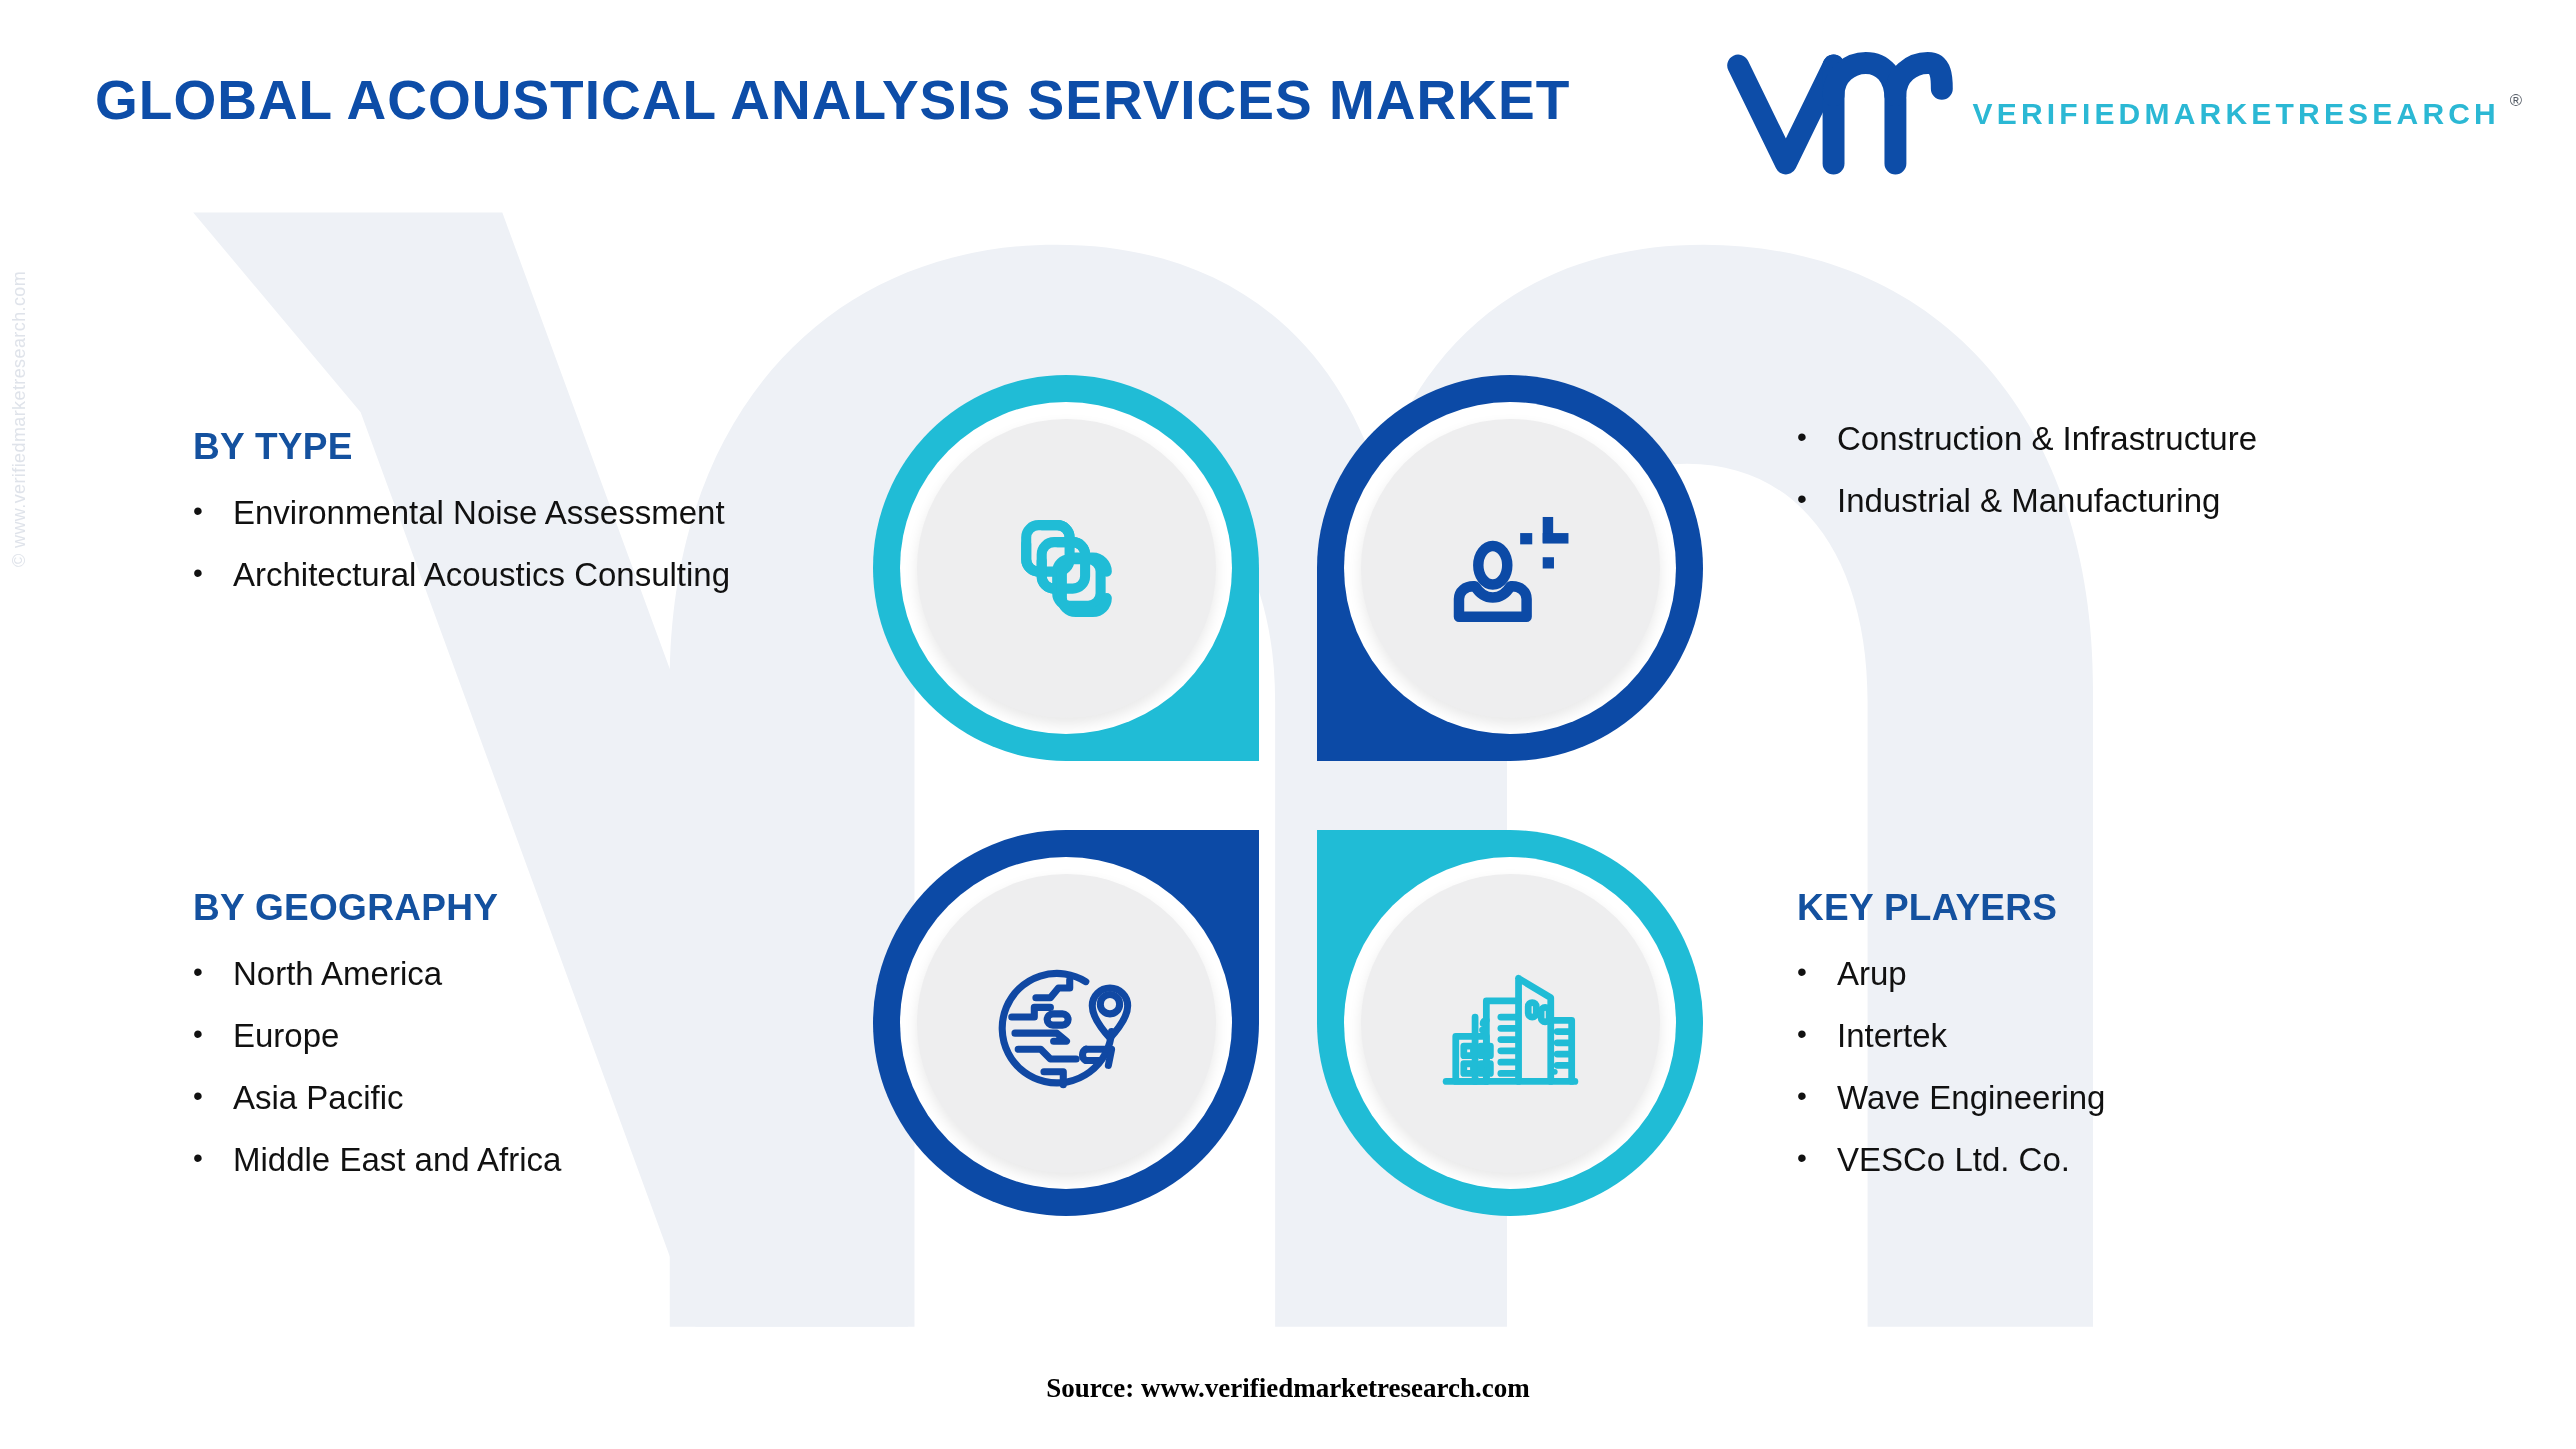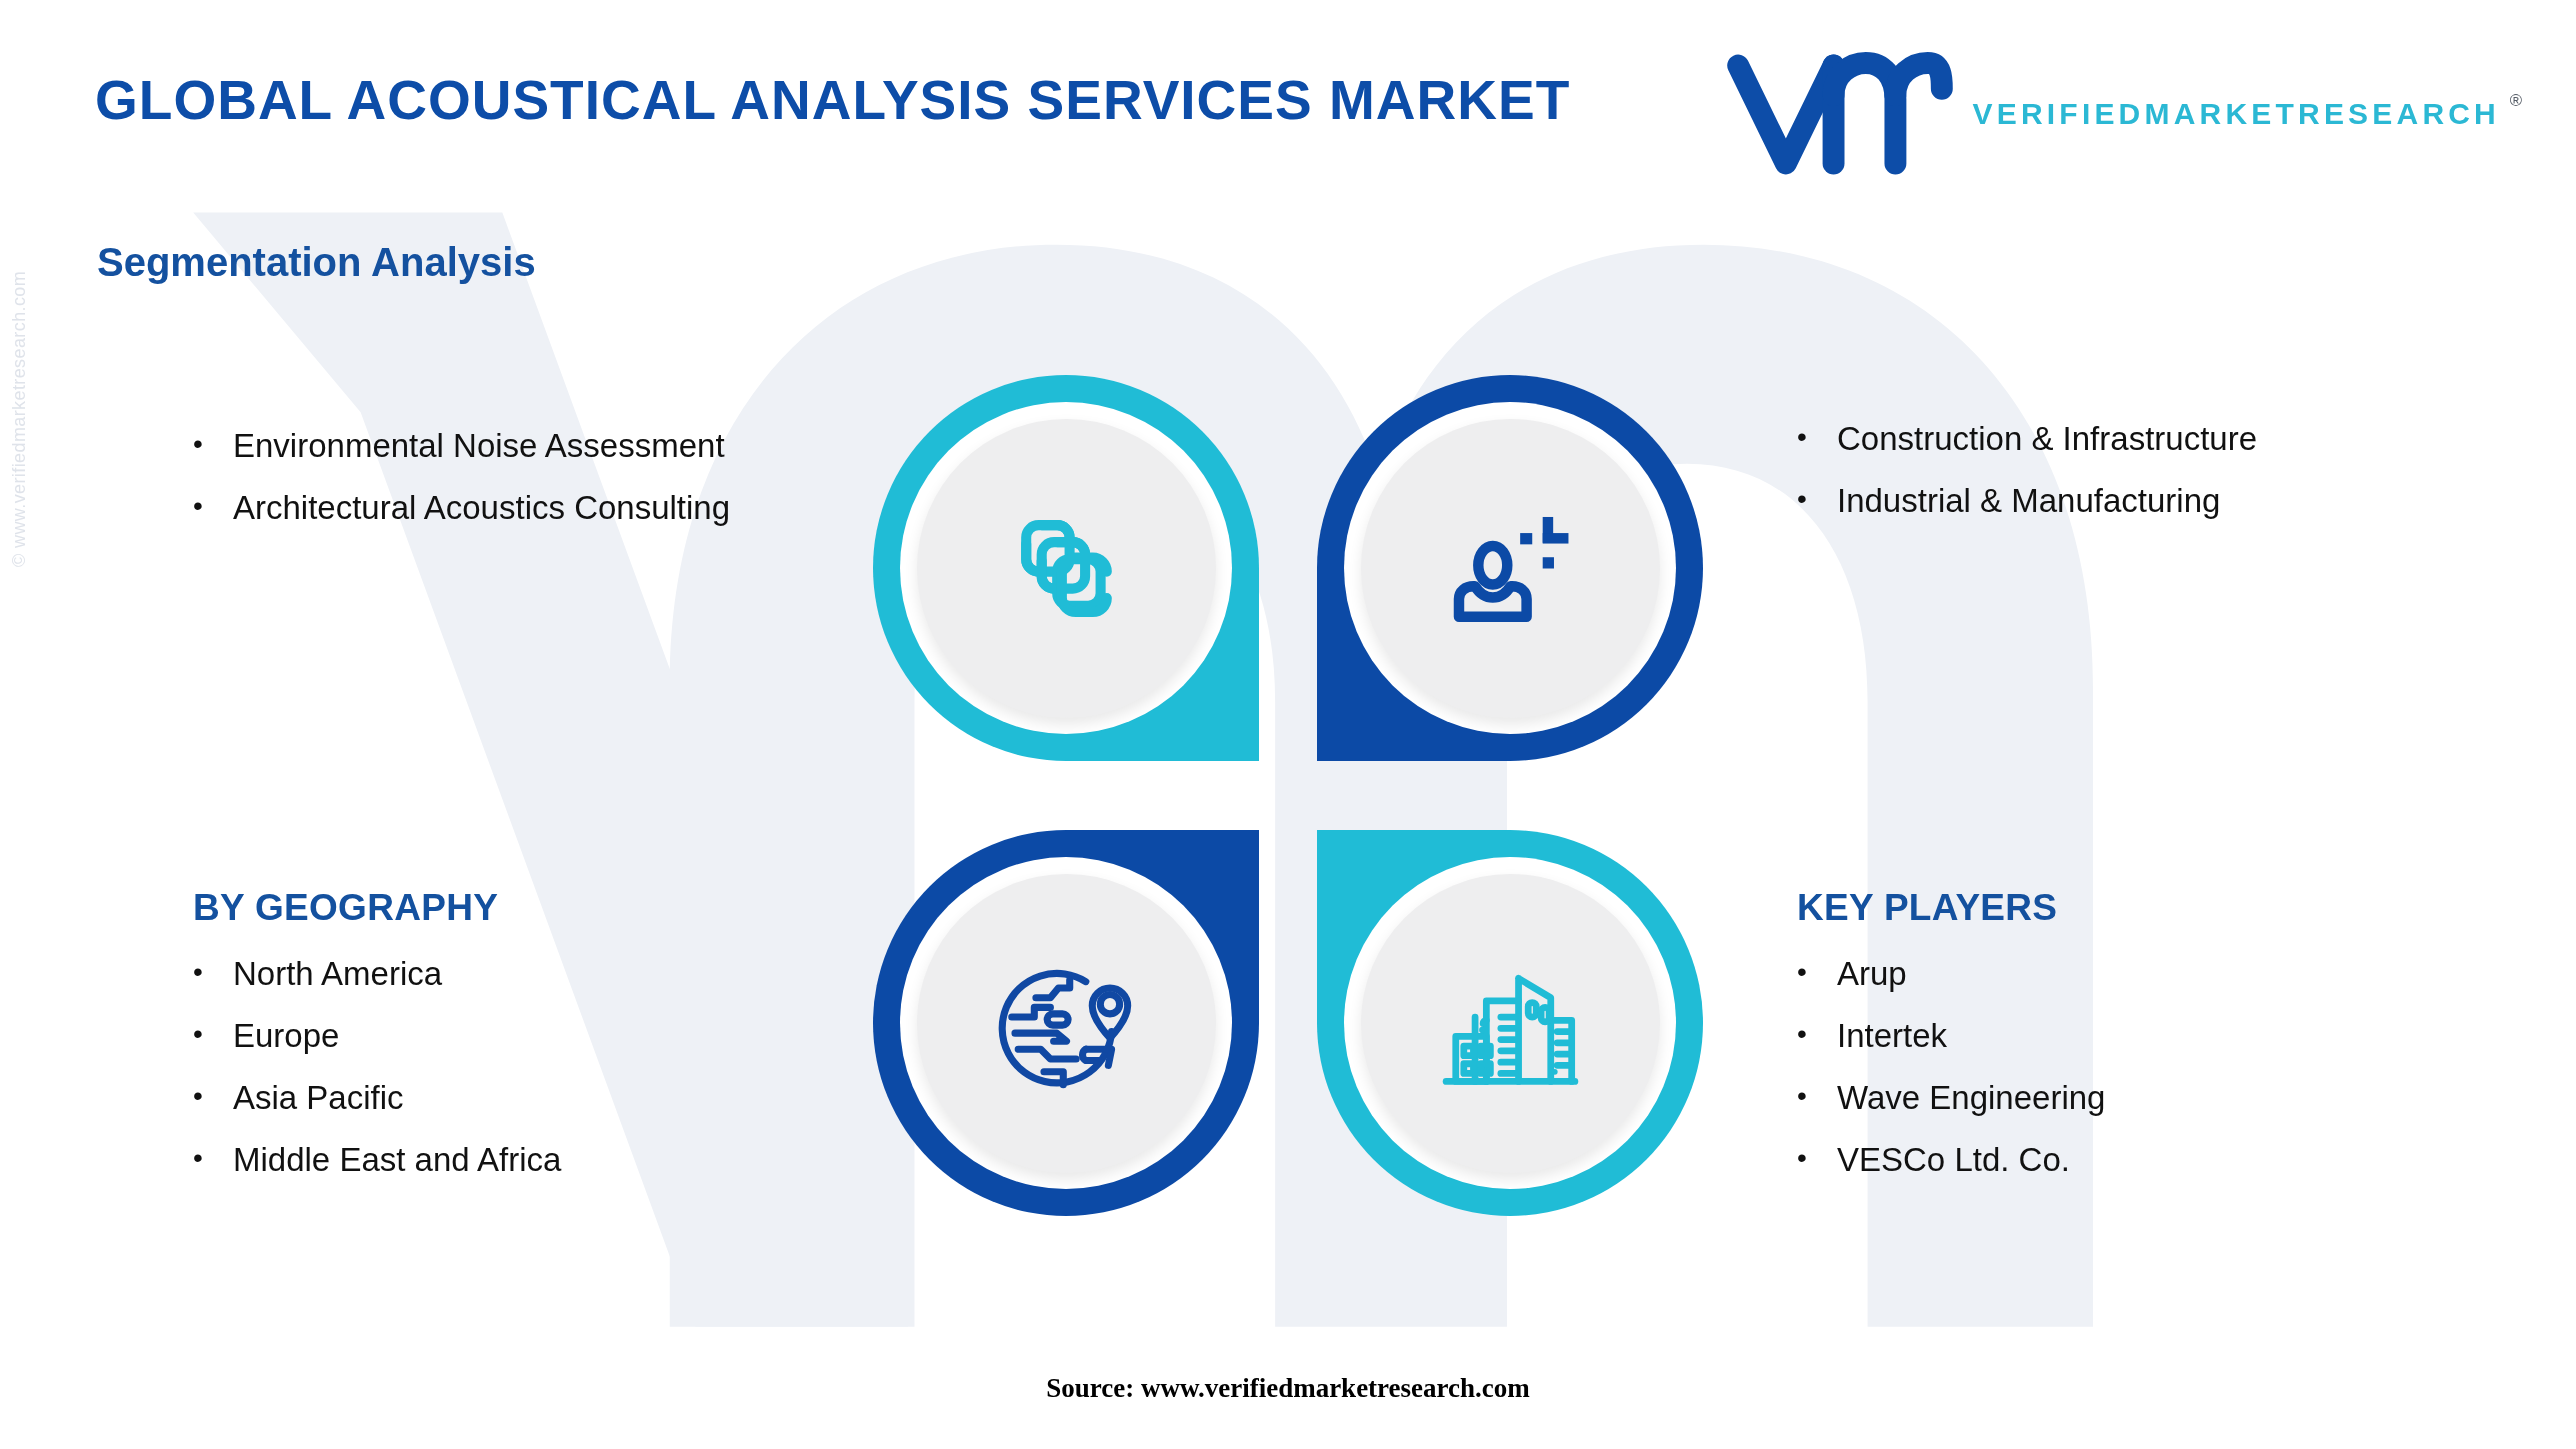--- a/index.html
+++ b/index.html
@@ -216,25 +216,25 @@
       </g>
     </svg>
     <div id="logo-words">
       <div class="lw">VERIFIED</div>
       <div class="lw">MARKET</div>
       <div class="lw">RESEARCH</div>
       <span id="logo-reg">®</span>
     </div>
   </div>
 
-  <div id="subtitle">Segmentation Analysis</div>
 
   <div id="side-watermark">© www.verifiedmarketresearch.com</div>
 
   <div class="seg" id="seg-type">
+    <div class="seg-heading">BY TYPE</div>
     <ul class="seg-list">
       <li>
         <span class="bullet">•</span>
         <span class="txt">Environmental Noise Assessment</span>
       </li>
       <li>
         <span class="bullet">•</span>
         <span class="txt">Architectural Acoustics Consulting</span>
       </li>
     </ul>

